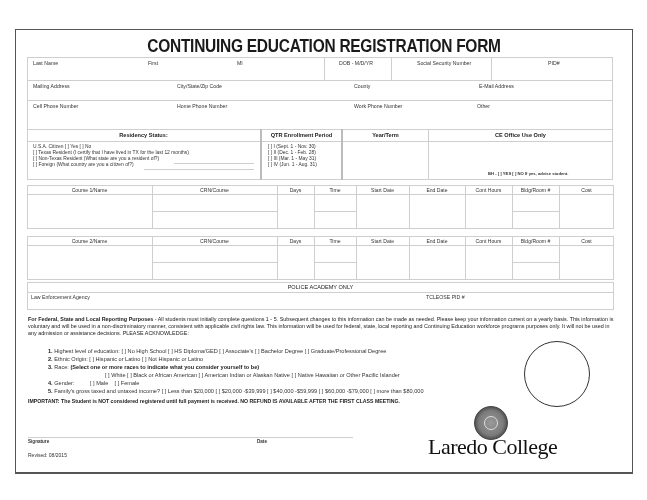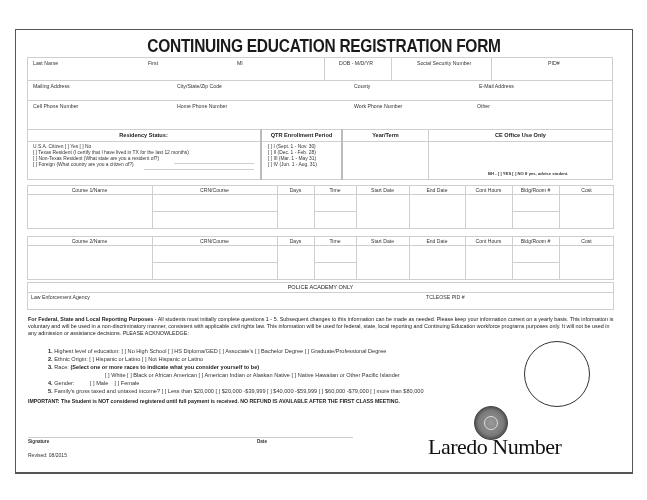--- a/index.html
+++ b/index.html
@@ -175,14 +175,14 @@
   <div class="photo-circle"></div>
 
   <div class="sigline"></div>
   <div class="lbl" style="left:12px; top:409px; font-weight:bold; font-size:4.6px;">Signature</div>
   <div class="lbl" style="left:241px; top:409px; font-weight:bold; font-size:4.6px;">Date</div>
   <div class="lbl" style="left:12px; top:422px; font-size:5px;">Revised: 08/2015</div>
 
   <div class="seal">
       <div class="seal-inner"></div>
     </div>
-  <div class="logo-text">Laredo Number</div>
+  <div class="logo-text">Laredo College</div>
 </div>
 
 </body></html>

